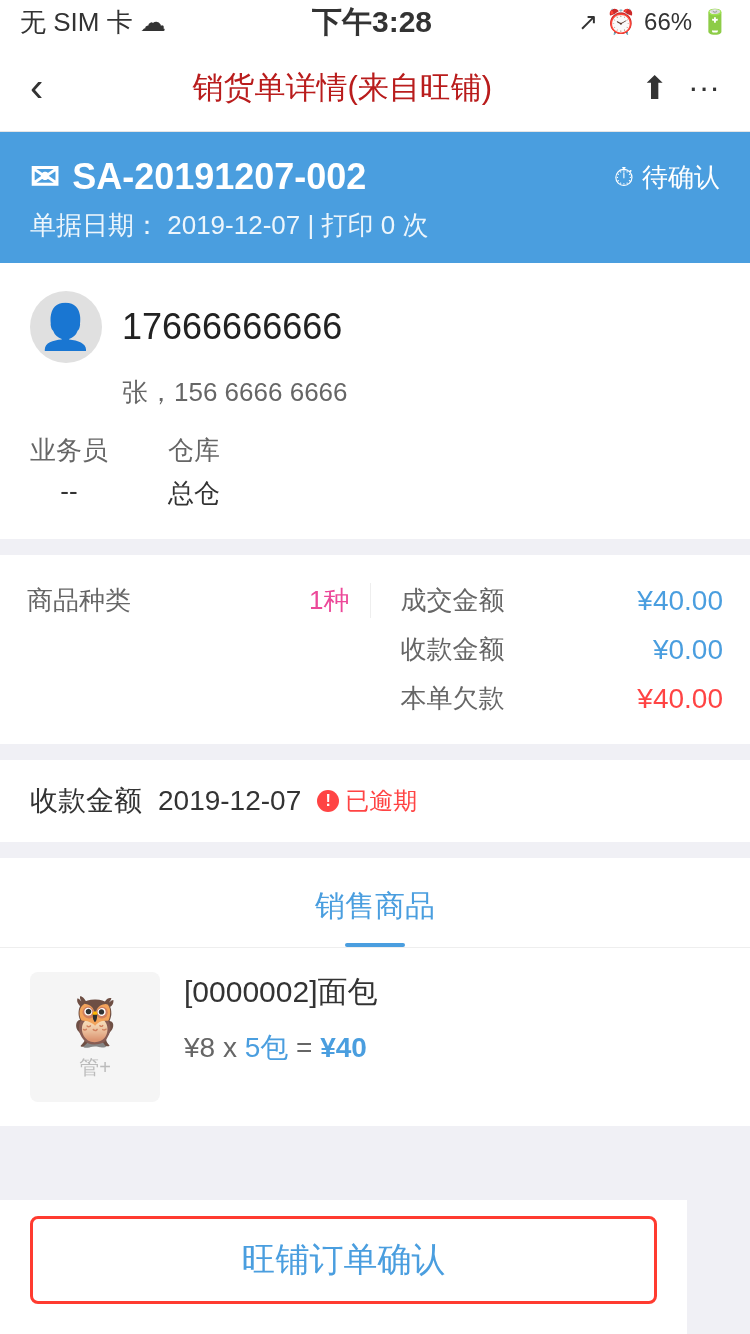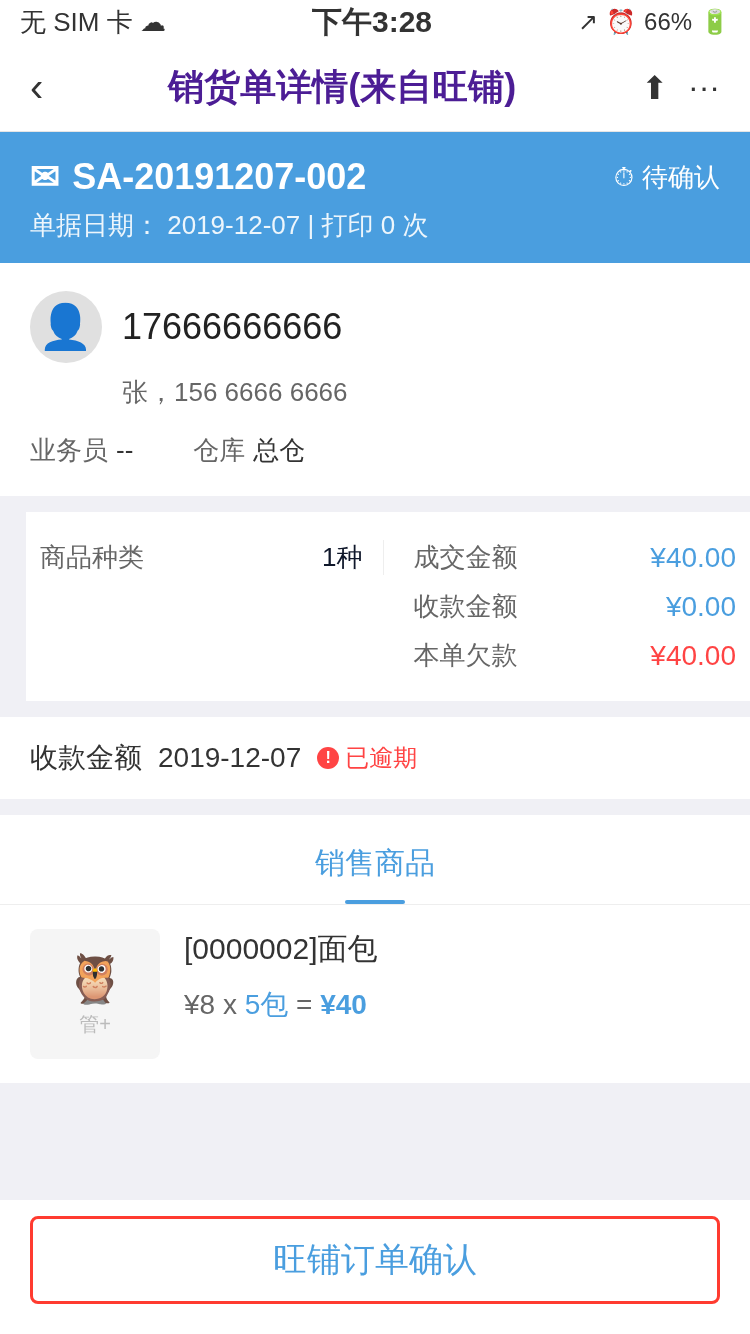--- a/index.html
+++ b/index.html
@@ -34,23 +34,23 @@
       width: 100%;
       height: 88px;
       background: #fff;
       display: flex;
       align-items: center;
       justify-content: space-between;
       padding: 0 30px;
       border-bottom: 1px solid #e5e5e5;
     }
     .nav-title {
-      font-size: 36px;
-      font-weight: 700;
-      color: #4c1d95;
+      font-size: 31px;
+      font-weight: 400;
+      color: #b91c1c;
     }
     .nav-left, .nav-right {
       display: flex;
       align-items: center;
       gap: 20px;
     }
     .nav-back {
       font-size: 40px;
       color: #333;
       cursor: pointer;
@@ -130,31 +130,30 @@
       margin-bottom: 23px;
     }
     .customer-meta {
       display: flex;
       gap: 60px;
       margin-left: 0;
       color: #666;
       font-size: 26px;
       margin-top: 8px;
     }
-    .meta-item { display: flex; gap: 8px; align-items: center; }
+    .meta-item { display: flex; gap: 8px; align-items: center; flex-direction: column; }
     .meta-value { color: #333; }
 
     
     .stats-section {
       background: #fff;
       margin-top: 16px;
-      padding: 28px 14px;
+      padding: 28px 27px;
       display: flex;
       align-items: flex-start;
-      margin-left: 26px;
     }
     .stats-left {
       flex: 1;
       border-right: 1px solid #eee;
       padding-right: 20px;
     }
     .stats-right {
       flex: 1;
       padding-left: 30px;
     }
@@ -162,21 +161,21 @@
       display: flex;
       justify-content: space-between;
       align-items: center;
       margin-bottom: 14px;
     }
     .stat-row:last-child { margin-bottom: 0; }
     .stat-label { color: #666; font-size: 26px; }
     .stat-value { font-size: 28px; color: #4a9edf; font-weight: 500; }
     .stat-value.owed { color: #ff4444; }
     .stat-category-label { color: #666; font-size: 26px; }
-    .stat-category-value { font-size: 26px; color: #0f172a; }
+    .stat-category-value { font-size: 26px; color: #ec4899; }
 
     
     .due-section {
       background: #fff;
       margin-top: 16px;
       padding: 22px 30px;
       display: flex;
       align-items: center;
       gap: 16px;
     }
@@ -279,21 +278,21 @@
     
     .bottom-area {
       background: #f0f0f5;
       height: 200px;
     }
 
     
     .confirm-btn-wrapper {
       position: fixed;
       bottom: 0;
-      width: 750px;
+      width: 687px;
       background: #fff;
       padding: 16px 30px 30px;
       border: none;
     }
     .confirm-btn {
       width: 100%;
       height: 88px;
       border: 3px solid #ff3b30;
       border-radius: 8px;
       background: #fff;

